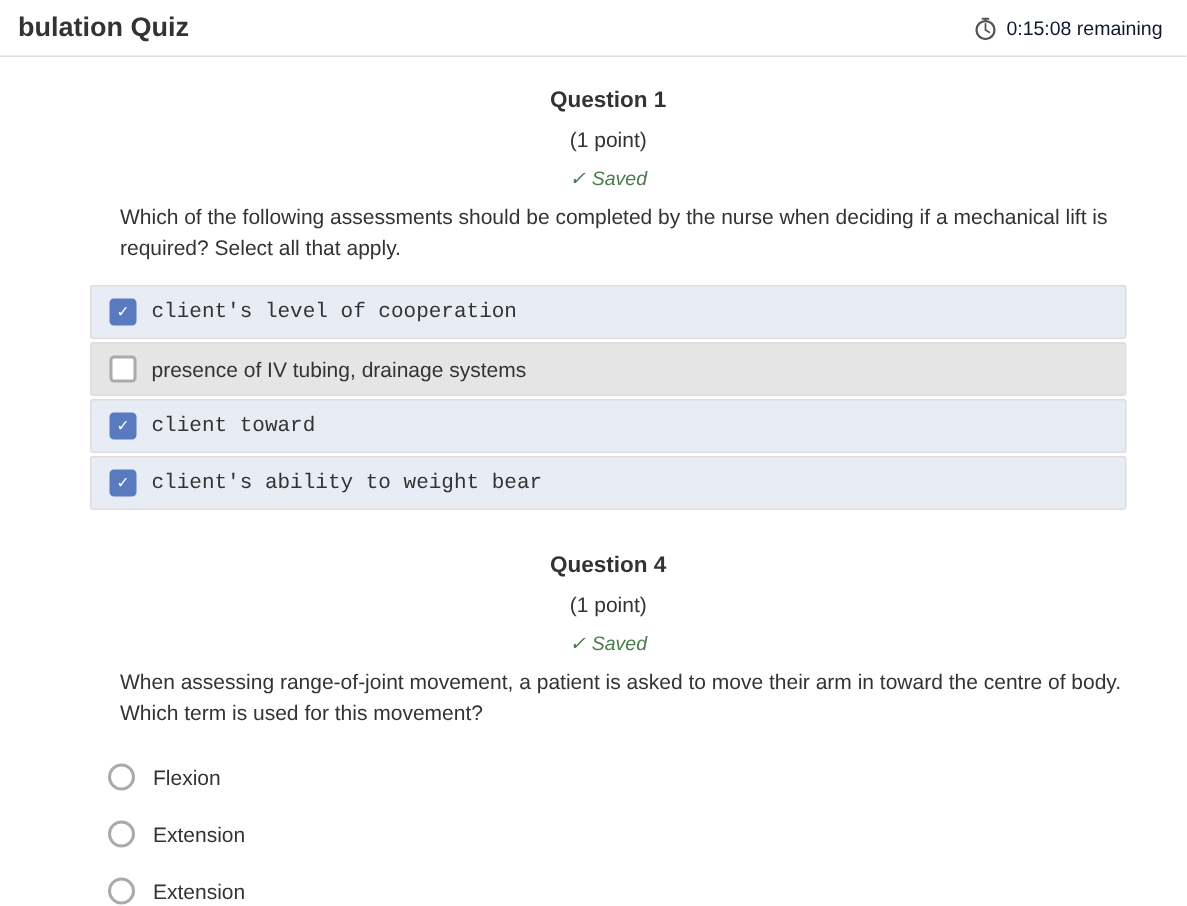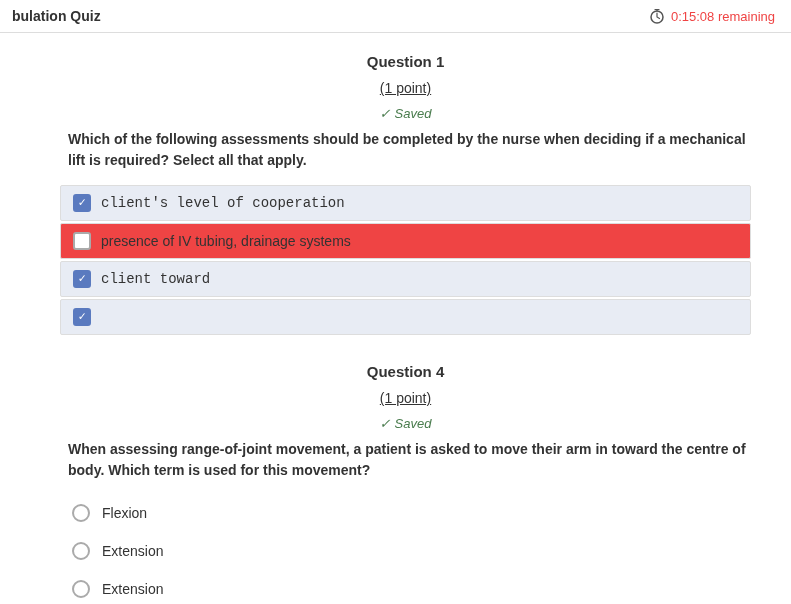--- a/index.html
+++ b/index.html
@@ -17,30 +17,30 @@
     }
     .header {
       display: flex;
       justify-content: space-between;
       align-items: center;
       padding: 8px 16px 8px 12px;
       border-bottom: 1px solid #ddd;
       background: #fff;
     }
     .header-title {
-      font-size: 14px;
+      font-size: 18px;
       font-weight: bold;
       color: #333;
     }
     .timer {
       display: flex;
       align-items: center;
       gap: 6px;
       font-size: 13px;
-      color: #ef4444;
+      color: #0f172a;
     }
     .timer-icon {
       width: 16px;
       height: 16px;
     }
     .content {
       padding: 20px 40px 20px 60px;
     }
     .question-block {
       margin-bottom: 28px;
@@ -50,54 +50,52 @@
       align-items: center;
       gap: 10px;
       font-weight: bold;
       font-size: 15px;
       margin-bottom: 8px;
       flex-direction: column;
     }
     .question-header .points {
       font-weight: normal;
       font-size: 14px;
-      text-decoration: underline;
     }
     .saved-badge {
       display: flex;
       align-items: center;
       gap: 4px;
       font-size: 13px;
       color: #4a7c4e;
       font-weight: normal;
       font-style: italic;
     }
     .saved-check {
       color: #4a7c4e;
     }
     .question-text {
       font-size: 14px;
       color: #333;
       line-height: 1.5;
       margin-bottom: 14px;
-      margin-left: 8px;
-      font-weight: bold;
+      margin-left: 20px;
     }
     .options-list {
       display: flex;
       flex-direction: column;
       gap: 2px;
     }
     .option-row {
       display: flex;
       align-items: center;
       gap: 10px;
       padding: 8px 12px;
       border: 1px solid #ddd;
-      background: #ef4444;
+      background: #e5e5e5;
       border-radius: 2px;
       min-height: 36px;
     }
     .option-row.highlighted {
       background: #e8ecf4;
       font-family: Liberation Mono, monospace;
     }
     .checkbox-container {
       width: 18px;
       height: 18px;
@@ -223,20 +221,21 @@
       <div class="option-row highlighted">
         <div class="checkbox-container">
           <div class="checkbox-checked"></div>
         </div>
         <span class="option-label">client toward</span>
       </div>
       <div class="option-row highlighted">
         <div class="checkbox-container">
           <div class="checkbox-checked"></div>
         </div>
+        <span class="option-label">client's ability to weight bear</span>
       </div>
     </div>
   </div>
 
   <div class="question-block">
     <div class="question-header">
       <span>Question 4</span>
       <span class="points">(1 point)</span>
       <span class="saved-badge">
         <span class="saved-check">✓</span>

